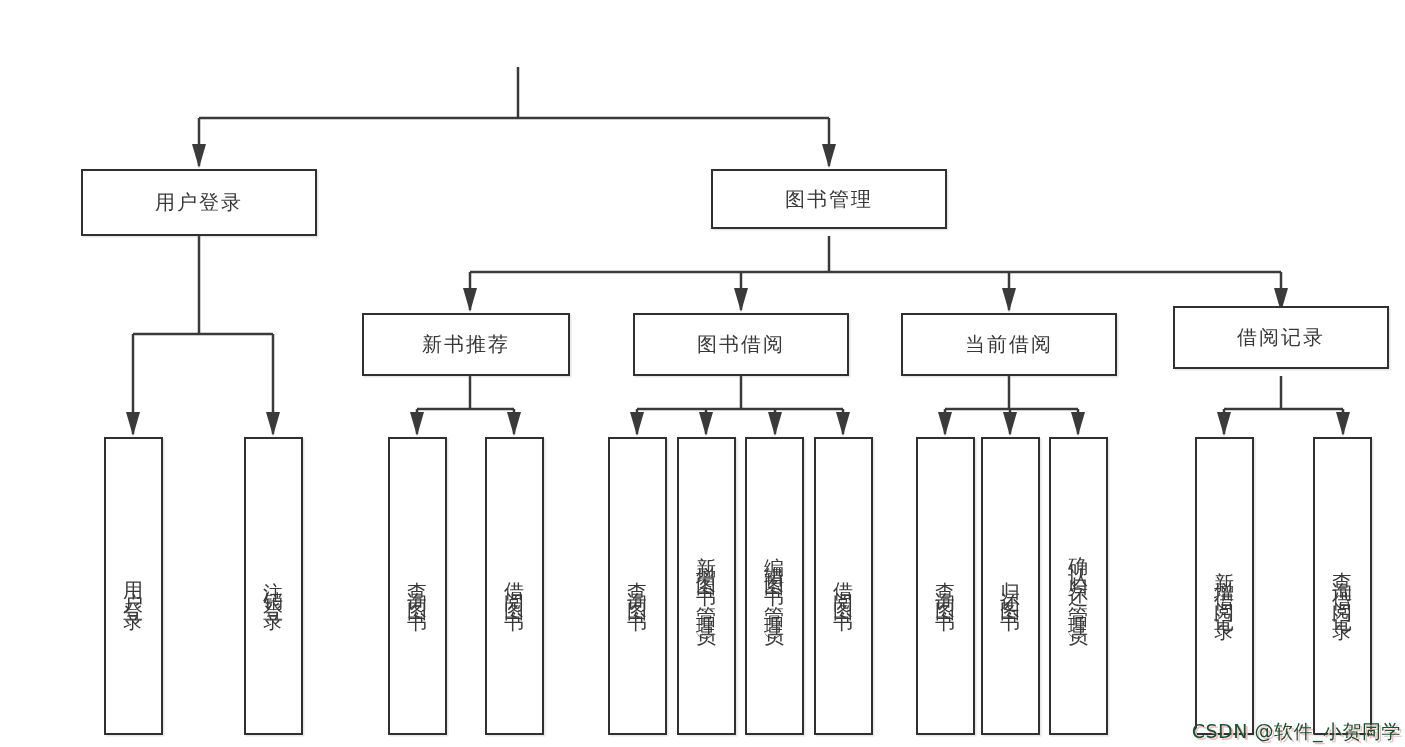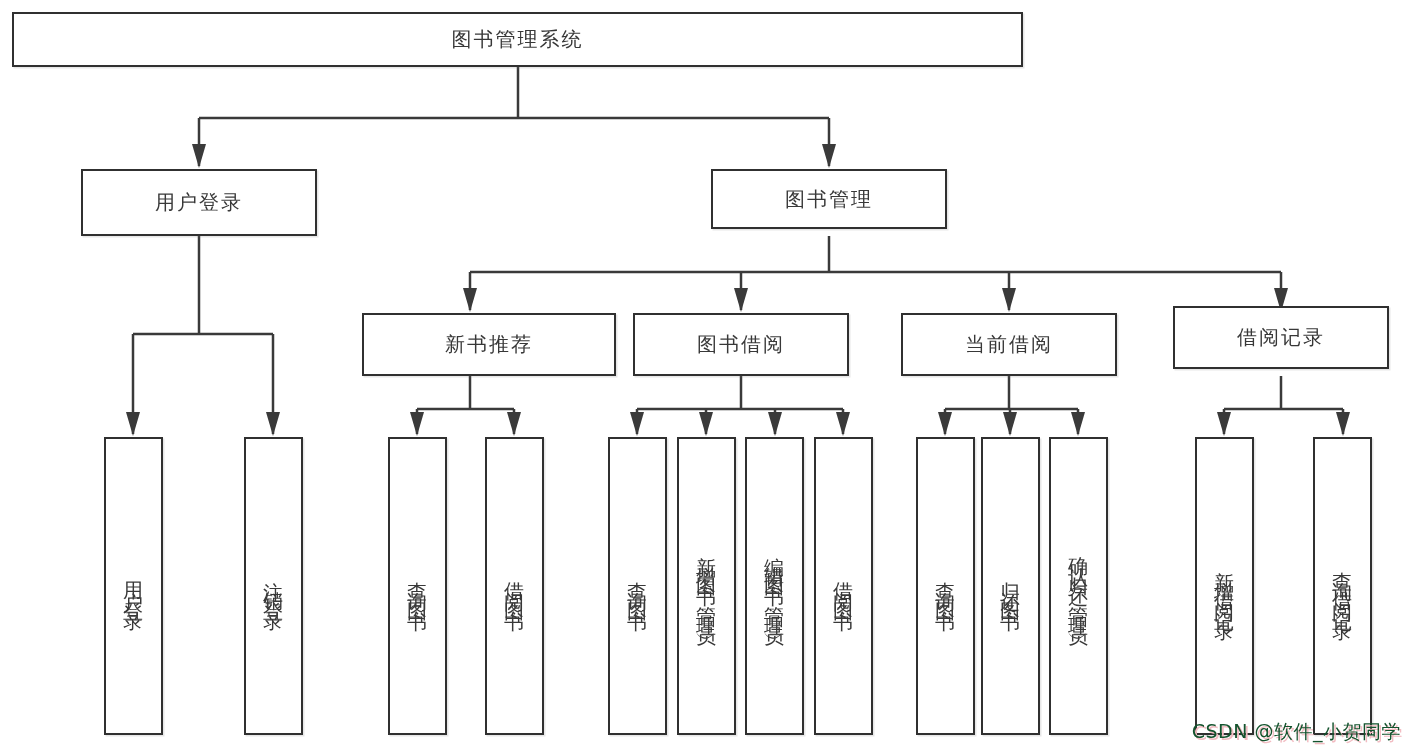--- a/index.html
+++ b/index.html
@@ -87,32 +87,29 @@
       <line x1="1010" y1="409" x2="1010" y2="434" marker-end="url(#ah)"></line>
       <line x1="1078" y1="409" x2="1078" y2="434" marker-end="url(#ah)"></line>
 
       <path d="M1281,376 L1281,409"></path>
       <path d="M1224,409 L1343,409"></path>
       <line x1="1224" y1="409" x2="1224" y2="434" marker-end="url(#ah)"></line>
       <line x1="1343" y1="409" x2="1343" y2="434" marker-end="url(#ah)"></line>
     </g>
   </svg>
 
-  <div class="node h" style="left:12px;top:12px;width:1011px;height:55px">
-    <span>图书管理系统</span>
-  </div>
 
   <div class="node h" style="left:81px;top:169px;width:236px;height:67px">
     <span>用户登录</span>
   </div>
   <div class="node h" style="left:711px;top:169px;width:236px;height:60px">
     <span>图书管理</span>
   </div>
 
-  <div class="node h" style="left:362px;top:313px;width:254px;height:63px">
+  <div class="node h" style="left:362px;top:313px;width:208px;height:63px">
     <span>新书推荐</span>
   </div>
   <div class="node h" style="left:901px;top:313px;width:216px;height:63px">
     <span>当前借阅</span>
   </div>
   <div class="node h" style="left:633px;top:313px;width:216px;height:63px">
     <span>图书借阅</span>
   </div>
   <div class="node h" style="left:1173px;top:306px;width:216px;height:63px">
     <span>借阅记录</span>

